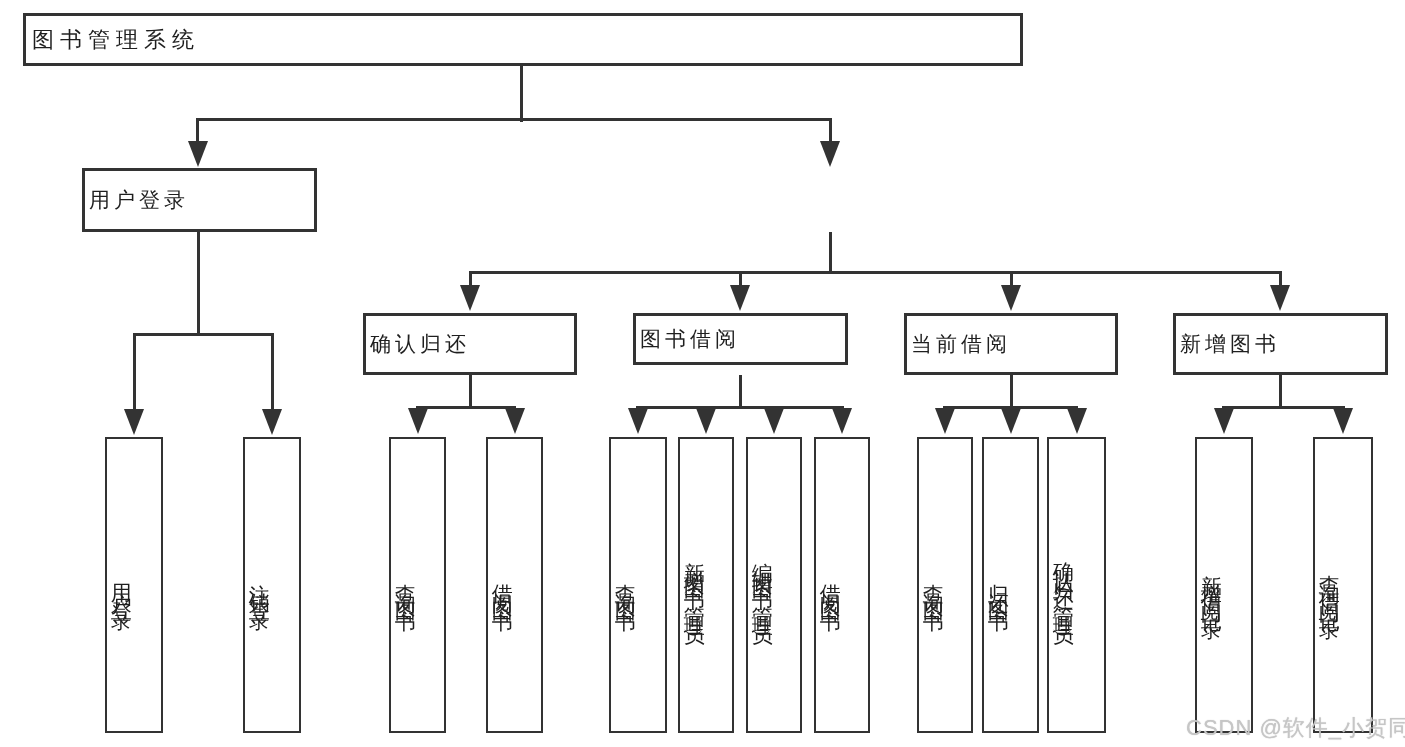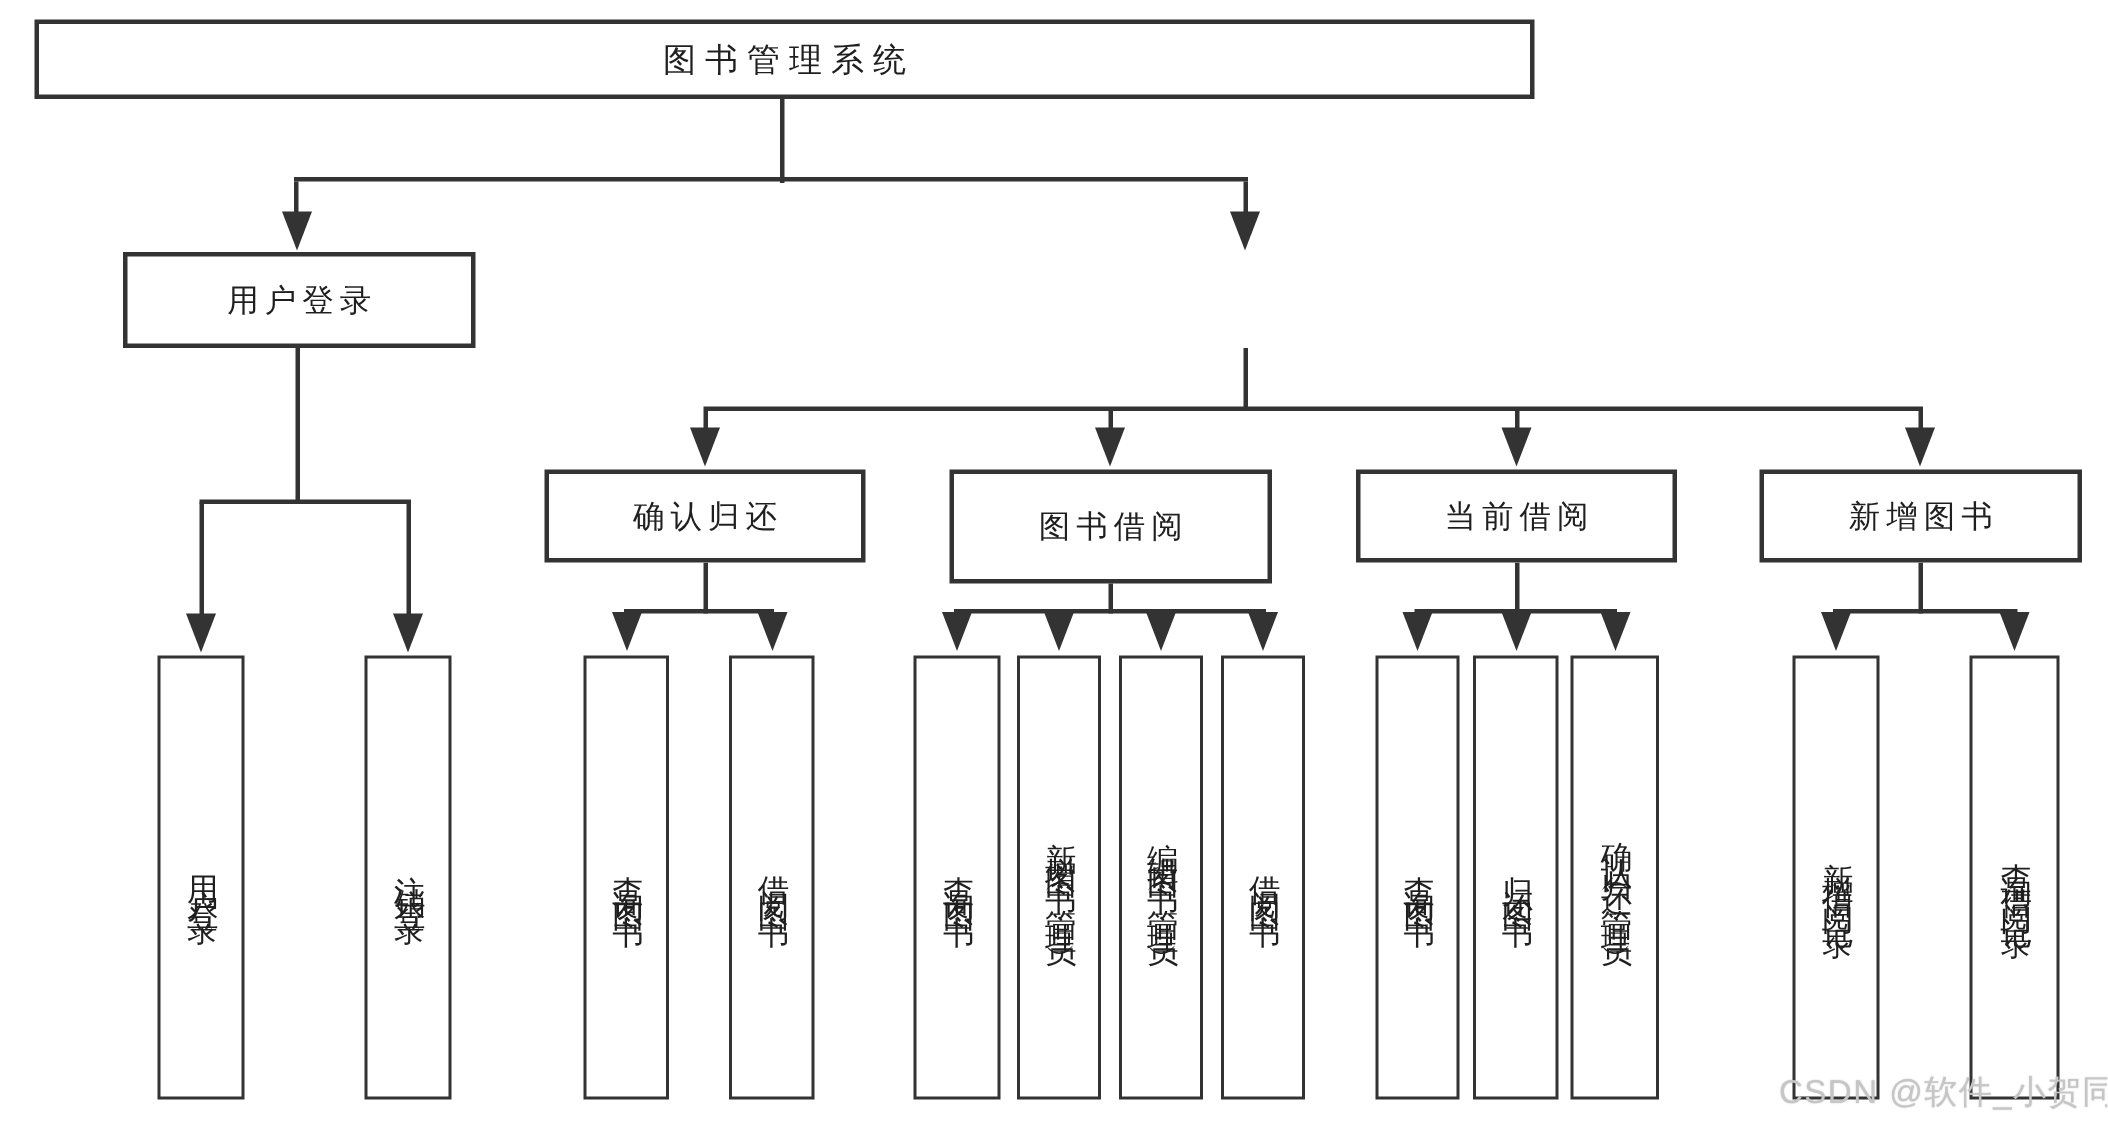--- a/index.html
+++ b/index.html
@@ -15,21 +15,21 @@
     background:var(--bg);
     overflow:hidden;
     font-family:"Liberation Sans","DejaVu Sans",sans-serif;
     color:var(--text);
   }
   .node{
     position:absolute;
     box-sizing:border-box;
     background:#fff;
     border:3px solid var(--line);
-    display:flex;align-items:center;justify-content:center;
+    display:flex;align-items:center;
     z-index:2;
   }
   .node.l4{border-width:2px;}
   .node .ht{
     font-size:21px;letter-spacing:4px;padding-left:4px;
     font-weight:500;white-space:nowrap;
   }
   .node.root .ht{font-size:22px;letter-spacing:6px;padding-left:6px;}
   .node .vt{
     writing-mode:vertical-rl;
@@ -87,21 +87,21 @@
   <div class="vl" style="left:739px;top:274px;height:14px"></div>
   <div class="ar" style="left:730px;top:285px"></div>
   <div class="vl" style="left:1010px;top:274px;height:14px"></div>
   <div class="ar" style="left:1001px;top:285px"></div>
   <div class="vl" style="left:1279px;top:274px;height:14px"></div>
   <div class="ar" style="left:1270px;top:285px"></div>
 
   <div class="node" style="left:363px;top:313px;width:214px;height:62px">
     <span class="ht">确认归还</span>
   </div>
-  <div class="node" style="left:633px;top:313px;width:215px;height:76px">
+  <div class="node" style="left:633px;top:313px;width:215px;height:52px">
     <span class="ht">图书借阅</span>
   </div>
   <div class="node" style="left:904px;top:313px;width:214px;height:62px">
     <span class="ht">当前借阅</span>
   </div>
   <div class="node" style="left:1173px;top:313px;width:215px;height:62px">
     <span class="ht">新增图书</span>
   </div>
 
   <div class="vl" style="left:469px;top:375px;height:34px"></div>

